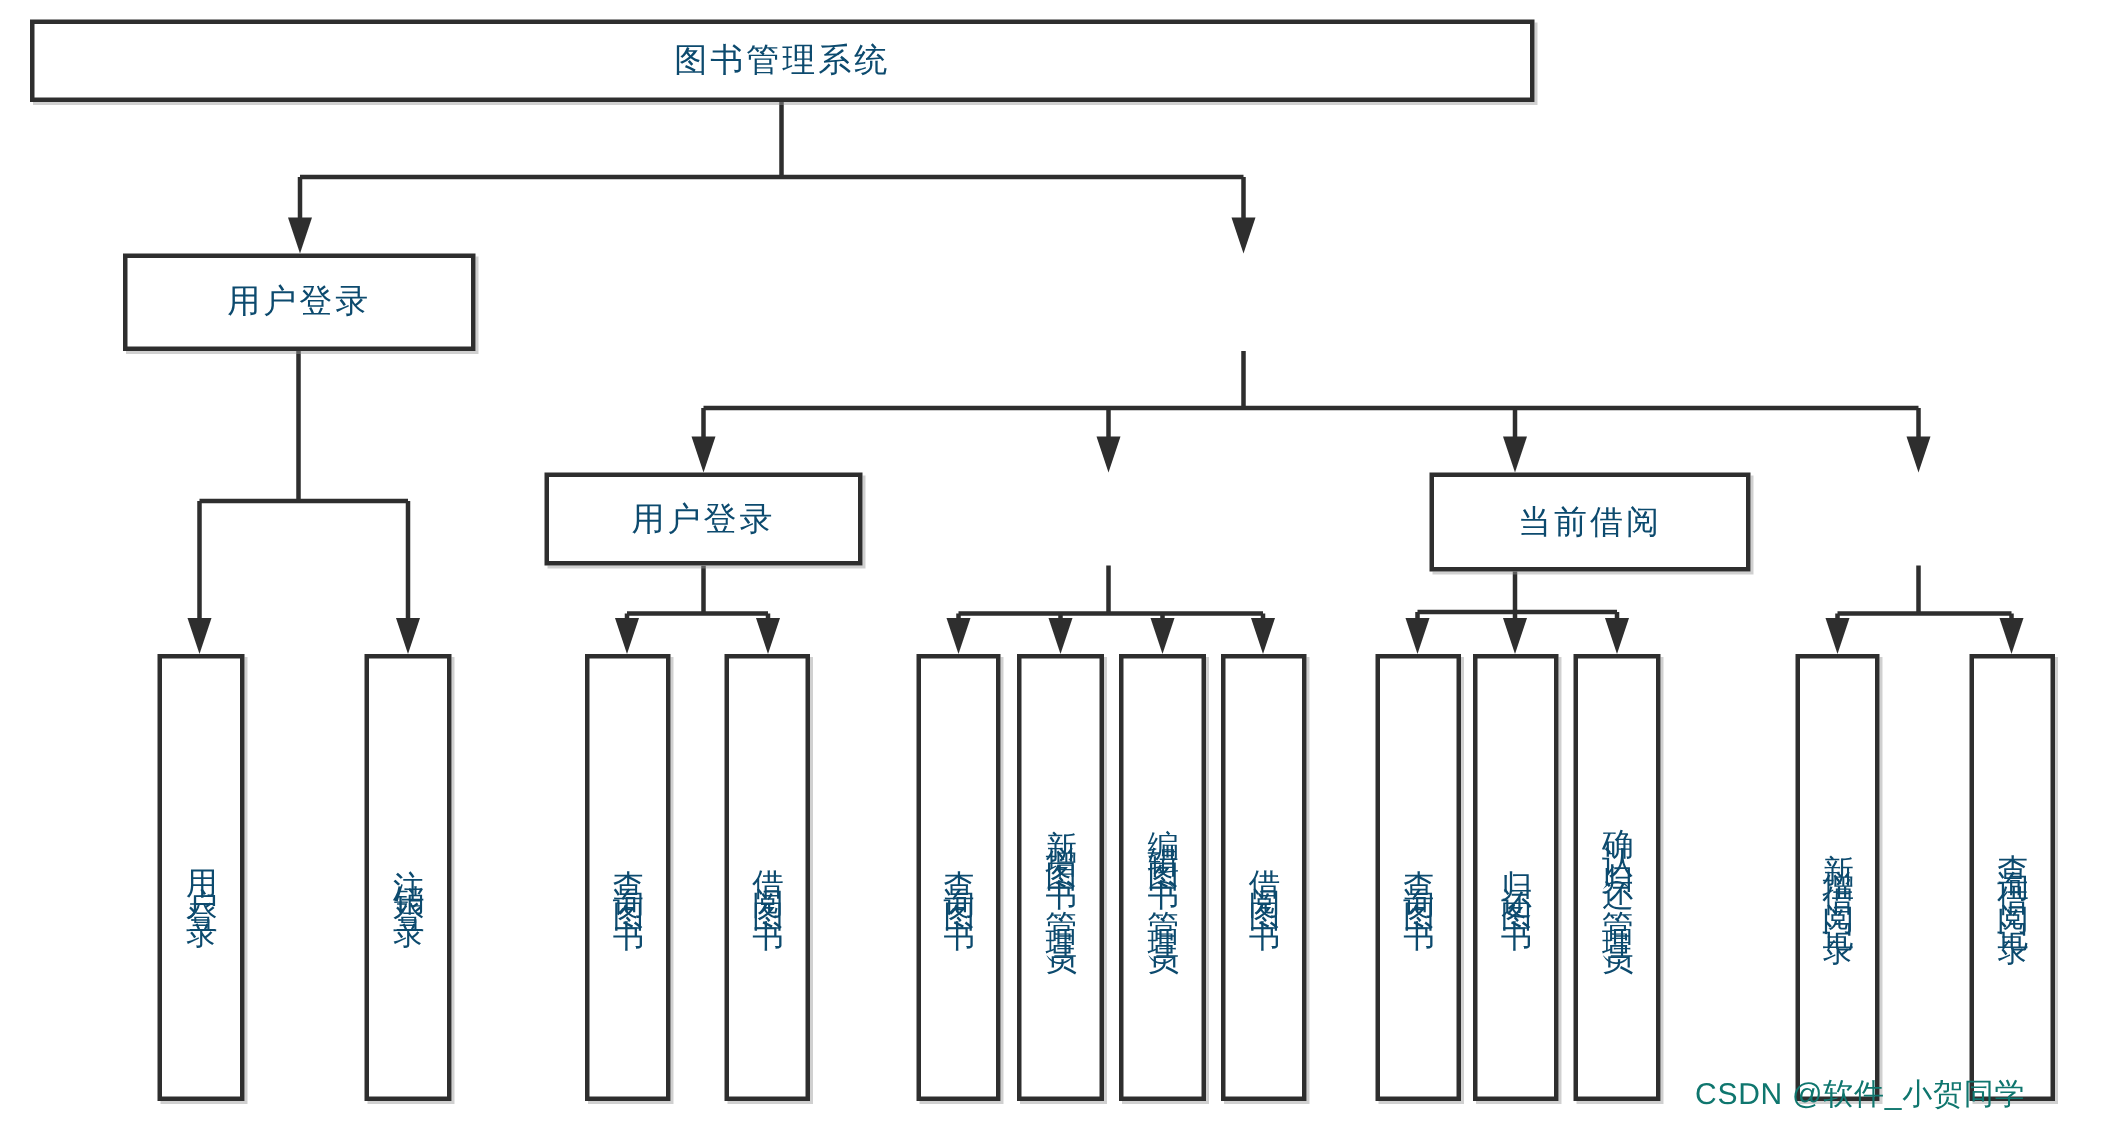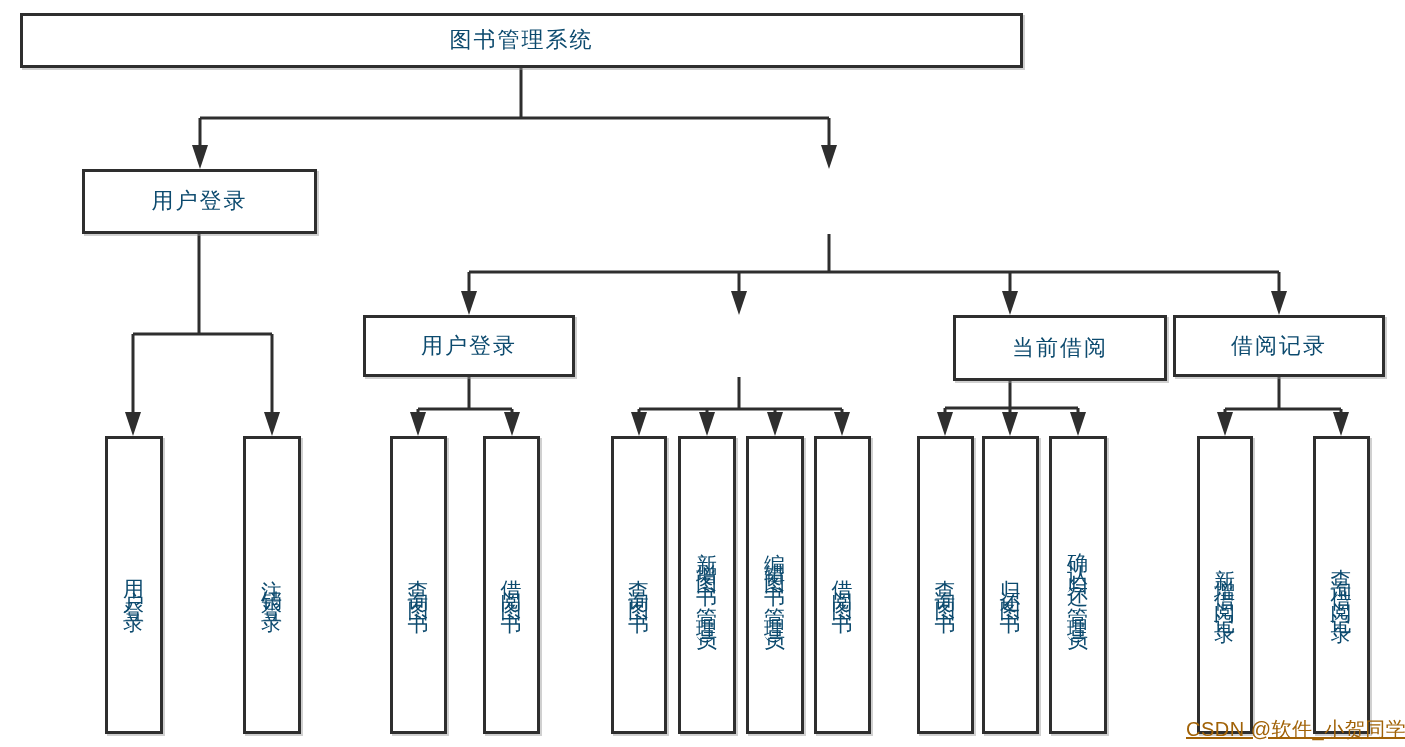--- a/index.html
+++ b/index.html
@@ -14,22 +14,22 @@
     border:3px solid #2e2e2e;color:#0c4a6e;
     display:flex;align-items:center;justify-content:center;
     font-size:22px;letter-spacing:2px;line-height:1.2;
     box-shadow:2px 2px 0 rgba(150,150,150,0.45);
   }
   .vert{
     writing-mode:vertical-rl;text-orientation:mixed;
     font-size:21px;letter-spacing:11px;line-height:1;
   }
   .watermark{
-    position:absolute;left:1186px;top:716px;z-index:5;
-    color:#a16207;font-size:20px;letter-spacing:0.5px;white-space:nowrap;text-decoration:underline;
+    position:absolute;left:1130px;top:716px;z-index:5;
+    color:#0f766e;font-size:20px;letter-spacing:0.5px;white-space:nowrap;
   }
 </style>
 </head>
 <body>
 
 <div class="stage">
 
   <svg class="connectors" width="1405" height="747" viewBox="0 0 1405 747">
     <g stroke="#2e2e2e" stroke-width="3" fill="none">
       <path d="M521 68 V118 M200 118 H829 M200 118 V148 M829 118 V148"></path>
@@ -62,21 +62,20 @@
       <polygon points="1333,412 1349,412 1341,436"></polygon>
     </g>
   </svg>
 
   <div class="box" style="left:20px;top:13px;width:1003px;height:55px">图书管理系统</div>
 
   <div class="box" style="left:82px;top:169px;width:235px;height:65px">用户登录</div>
 
   <div class="box" style="left:363px;top:315px;width:212px;height:62px">用户登录</div>
   <div class="box" style="left:953px;top:315px;width:214px;height:66px">当前借阅</div>
-  <div class="box" style="left:1173px;top:315px;width:212px;height:62px">借阅记录</div>
 
   <div class="box vert" style="left:105px;top:436px;width:58px;height:298px">用户登录</div>
   <div class="box vert" style="left:243px;top:436px;width:58px;height:298px">注销登录</div>
 
   <div class="box vert" style="left:390px;top:436px;width:57px;height:298px">查询图书</div>
   <div class="box vert" style="left:483px;top:436px;width:57px;height:298px">借阅图书</div>
 
   <div class="box vert" style="left:611px;top:436px;width:56px;height:298px">查询图书</div>
   <div class="box vert" style="left:678px;top:436px;width:58px;height:298px">新增图书（管理员）</div>
   <div class="box vert" style="left:746px;top:436px;width:58px;height:298px">编辑图书（管理员）</div>

